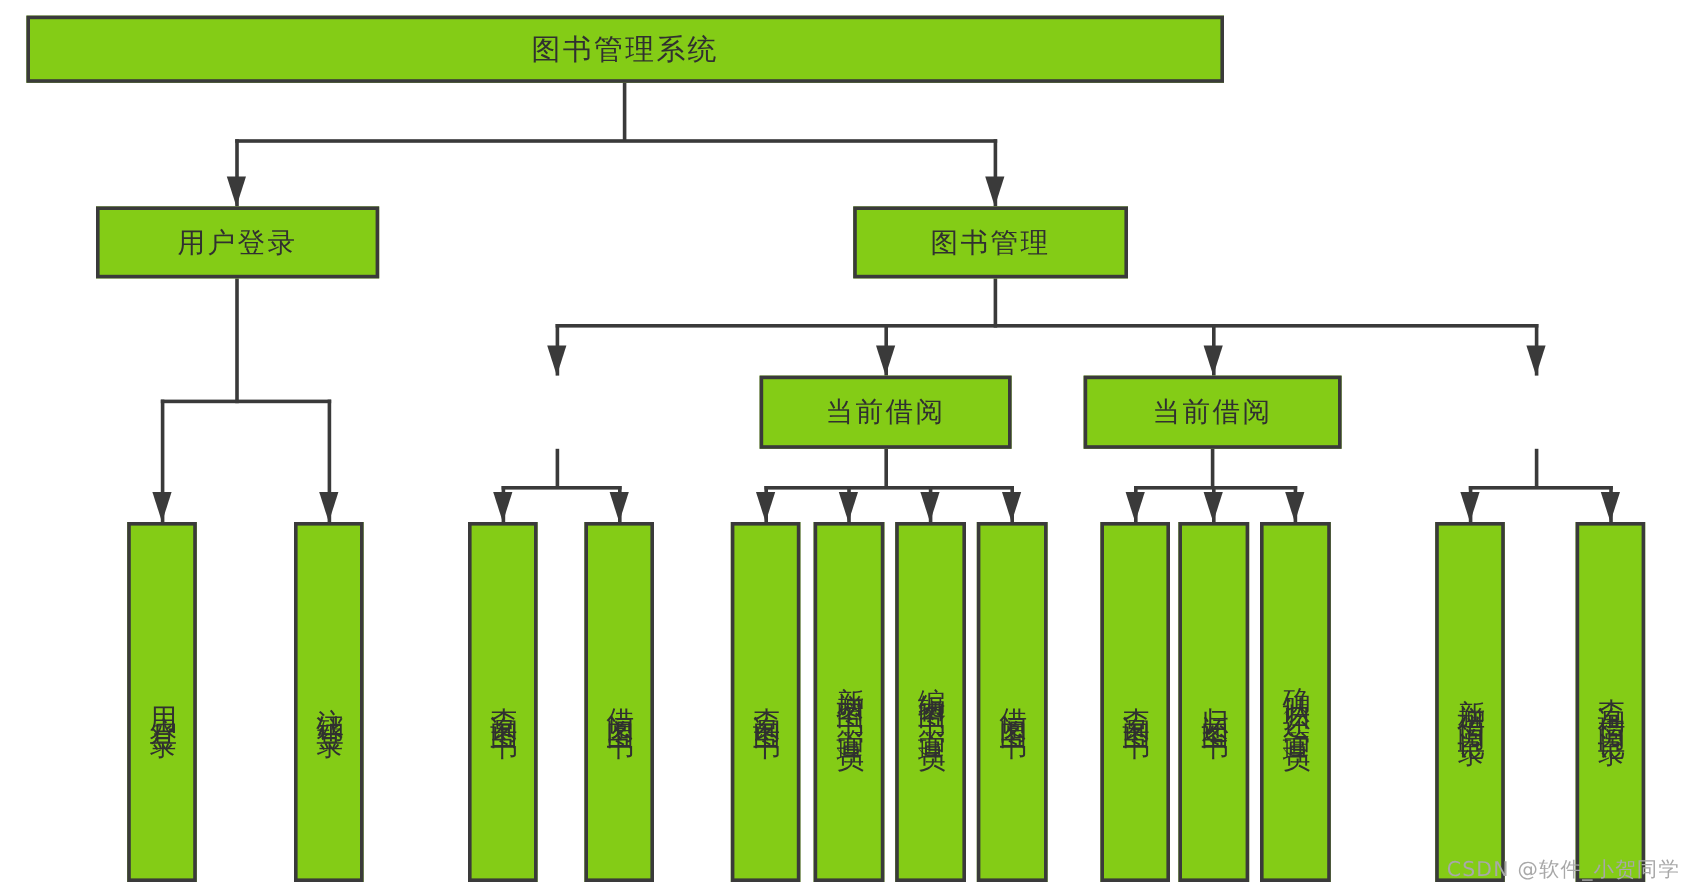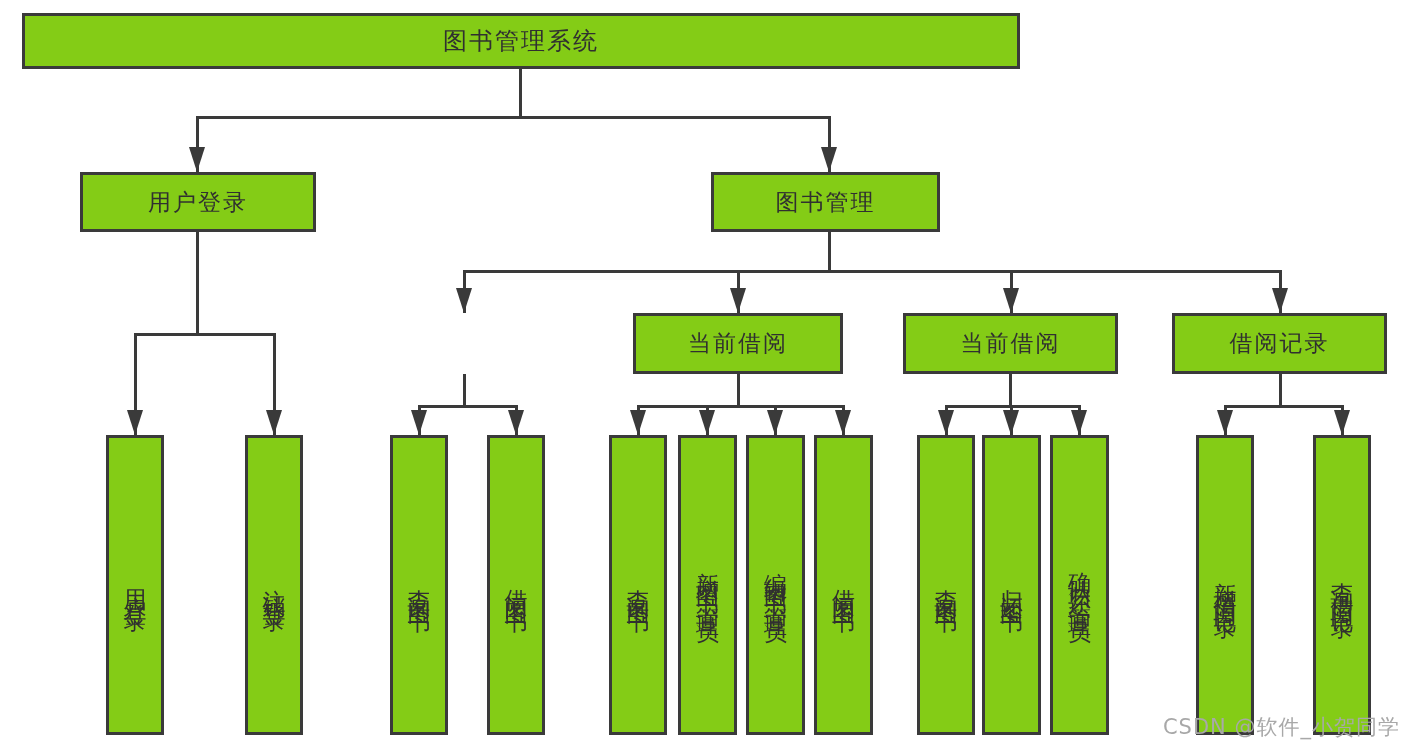--- a/index.html
+++ b/index.html
@@ -47,21 +47,21 @@
     width:0;height:0;
     border-left:8px solid transparent;
     border-right:8px solid transparent;
     border-top:25px solid var(--line);
     z-index:1;
   }
   .watermark{
     position:absolute;
     top:713px;
     right:5px;
-    font-size:21px;
+    font-size:17px;
     letter-spacing:1px;
     color:var(--wm);
     z-index:5;
     white-space:nowrap;
   }
 </style>
 </head>
 <body>
 
 <div class="canvas">
@@ -91,21 +91,20 @@
   <div class="vline" style="left:737px;top:270px;height:43px"></div>
   <div class="vline" style="left:1010px;top:270px;height:43px"></div>
   <div class="vline" style="left:1279px;top:270px;height:43px"></div>
   <div class="arrow" style="left:456px;top:288px"></div>
   <div class="arrow" style="left:730px;top:288px"></div>
   <div class="arrow" style="left:1003px;top:288px"></div>
   <div class="arrow" style="left:1272px;top:288px"></div>
 
   <div class="box hbox" style="left:633px;top:313px;width:210px;height:61px">当前借阅</div>
   <div class="box hbox" style="left:903px;top:313px;width:215px;height:61px">当前借阅</div>
-  <div class="box hbox" style="left:1172px;top:313px;width:215px;height:61px">借阅记录</div>
 
   <div class="vline" style="left:463px;top:374px;height:33px"></div>
   <div class="hline" style="left:418px;top:405px;width:100px"></div>
   <div class="vline" style="left:418px;top:405px;height:30px"></div>
   <div class="vline" style="left:515px;top:405px;height:30px"></div>
   <div class="arrow" style="left:411px;top:410px"></div>
   <div class="arrow" style="left:508px;top:410px"></div>
 
   <div class="vline" style="left:737px;top:374px;height:33px"></div>
   <div class="hline" style="left:637px;top:405px;width:208px"></div>

